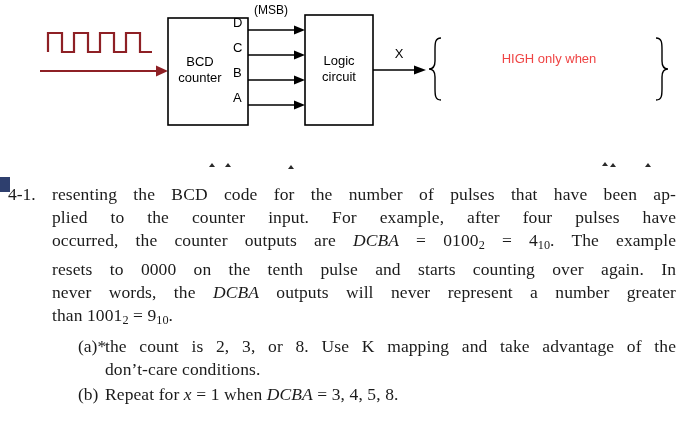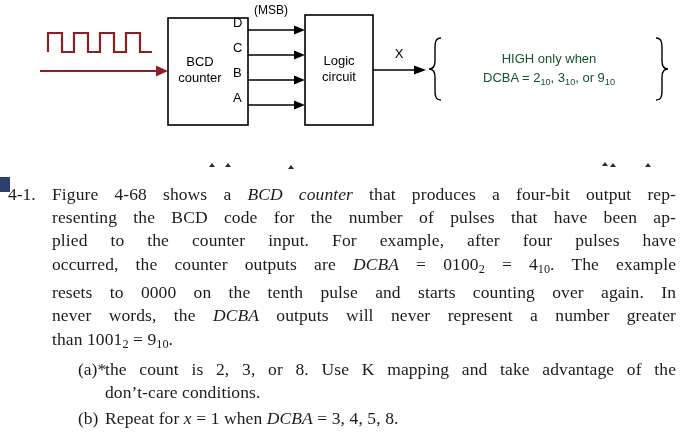--- a/index.html
+++ b/index.html
@@ -9,21 +9,21 @@
   .fig-svg{position:absolute;left:0;top:0;}
   .wave{stroke:var(--wave,#8e2025);fill:none;stroke-width:2.2;}
   .wave-fill{fill:var(--wave,#8e2025);stroke:none;}
   .box{fill:#fff;stroke:#000;stroke-width:1.6;}
   .blk{stroke:#000;stroke-width:1.7;fill:none;}
   .blk-fill{fill:#000;stroke:none;}
   .brace{stroke:#000;stroke-width:1.4;fill:none;}
   .dt{font-family:"Liberation Sans",sans-serif;font-size:13px;fill:#000;}
   .sm{font-size:12px;}
   .note{position:absolute;left:440px;top:49px;width:218px;text-align:center;
-        font-family:"Liberation Sans",sans-serif;font-size:13px;line-height:19px;color:#14532d;}
+        font-family:"Liberation Sans",sans-serif;font-size:13px;line-height:19px;color:#ef4444;}
   
   .scan{position:absolute;width:0;height:0;border-left:3px solid transparent;
         border-right:3px solid transparent;border-bottom:4px solid #2a2a2a;}
   .marker{position:absolute;left:0;top:177px;width:10px;height:15px;background:var(--marker,#2e3f6e);}
   
   .problem{position:absolute;left:0;top:183px;width:696px;color:var(--text,#1b1b1b);}
   .pnum{position:absolute;left:8px;top:0;font-size:17.5px;line-height:23.2px;}
   .pbody{margin-left:52px;width:624px;}
   .tl{font-size:17.5px;line-height:23.2px;letter-spacing:0.1px;}
   .jl{text-align:justify;text-align-last:justify;}
@@ -83,36 +83,34 @@
       <polygon class="blk-fill" points="426,70 414,65.6 414,74.4"></polygon>
     </g>
     <text class="dt" text-anchor="middle" x="399" y="58">X</text>
 
     <path class="brace" d="M441 38 C435 38 435 43 435 50 L435 61 C435 66.5 433 69 429 69 C433 69 435 71.5 435 77 L435 88 C435 95 435 100 441 100"></path>
     <path class="brace" d="M656 38 C662 38 662 43 662 50 L662 61 C662 66.5 664 69 668 69 C664 69 662 71.5 662 77 L662 88 C662 95 662 100 656 100"></path>
   </svg>
 
   <div class="note">
     <div>HIGH only when</div>
-    <div><span>DCBA = 2</span><span class="seg-sub">10</span><span>, 3</span><span class="seg-sub">10</span><span>, or 9</span><span class="seg-sub">10</span></div>
   </div>
 
   <div class="scan" style="left:209px;top:163px"></div>
   <div class="scan" style="left:225px;top:163px"></div>
   <div class="scan" style="left:288px;top:165px"></div>
   <div class="scan" style="left:602px;top:162px"></div>
   <div class="scan" style="left:610px;top:163px"></div>
   <div class="scan" style="left:645px;top:163px"></div>
 
   <div class="marker"></div>
 
   <div class="problem">
     <div class="pnum">4-1.</div>
     <div class="pbody">
-      <div class="tl jl"><span>Figure 4-68 shows a </span><span class="seg-i">BCD counter</span><span> that produces a four-bit output rep-</span></div>
       <div class="tl jl"><span>resenting the BCD code for the number of pulses that have been ap-</span></div>
       <div class="tl jl"><span>plied to the counter input. For example, after four pulses have</span></div>
       <div class="tl jl"><span>occurred, the counter outputs are </span><span class="seg-i">DCBA</span><span> = 0100</span><span class="seg-sub">2</span><span> = 4</span><span class="seg-sub">10</span><span>. The example</span></div>
       <div class="tl jl"><span>resets to 0000 on the tenth pulse and starts counting over again. In</span></div>
       <div class="tl jl"><span>never words, the </span><span class="seg-i">DCBA</span><span> outputs will never represent a number greater</span></div>
       <div class="tl"><span>than 1001</span><span class="seg-sub">2</span><span> = 9</span><span class="seg-sub">10</span><span>.</span></div>
 
       <div class="item">
         <span class="ilabel">(a)*</span>
         <div class="tl jl"><span>the count is 2, 3, or 8. Use K mapping and take advantage of the</span></div>

